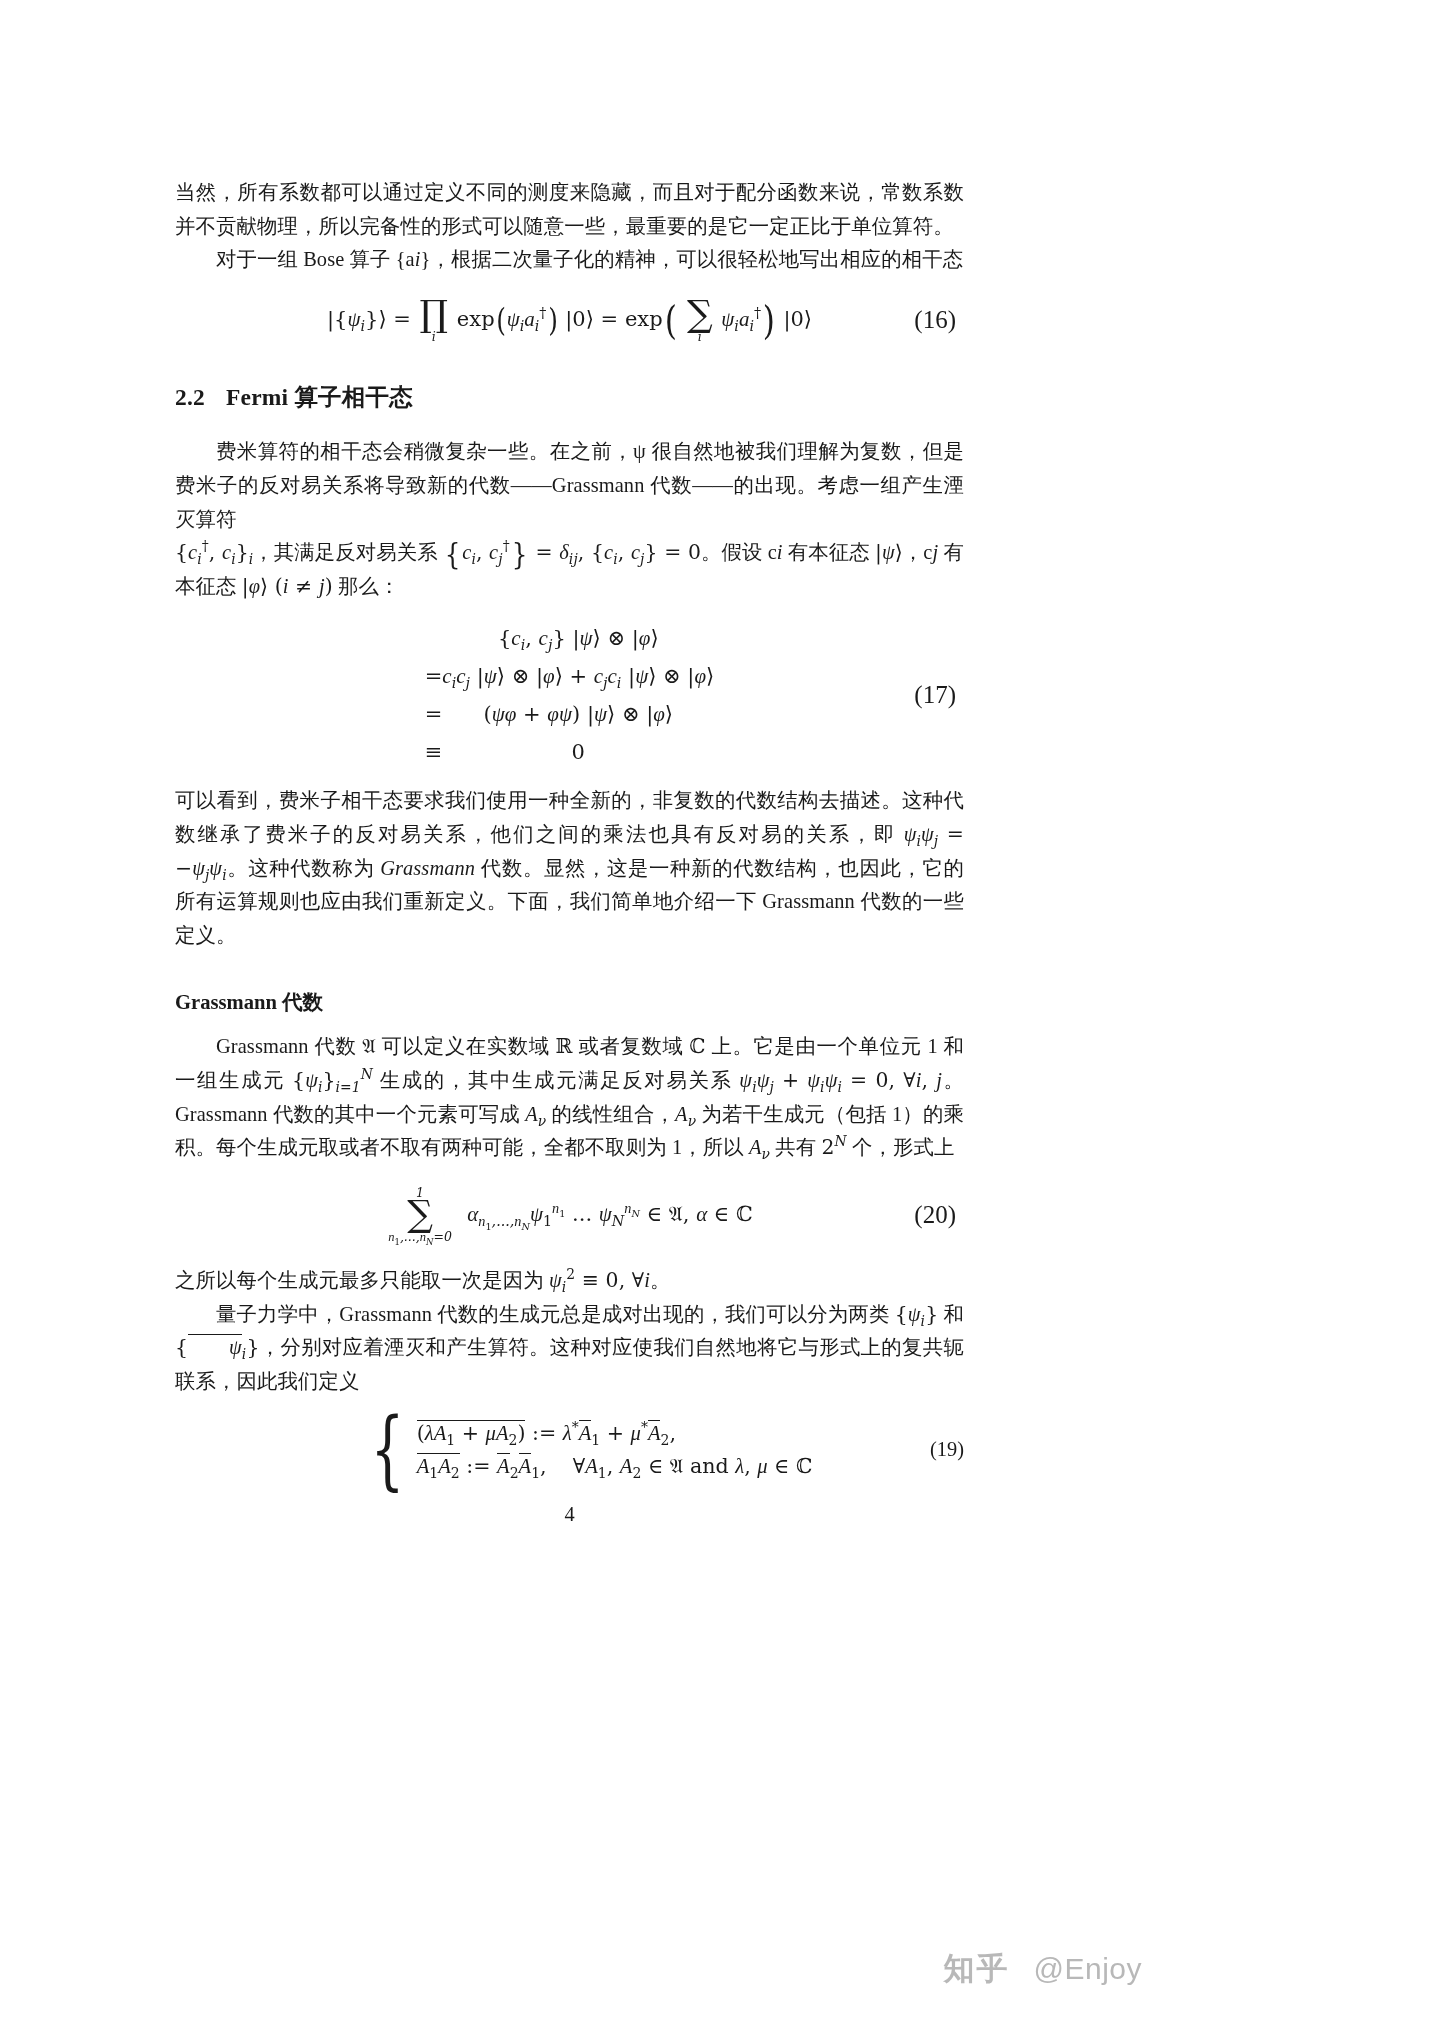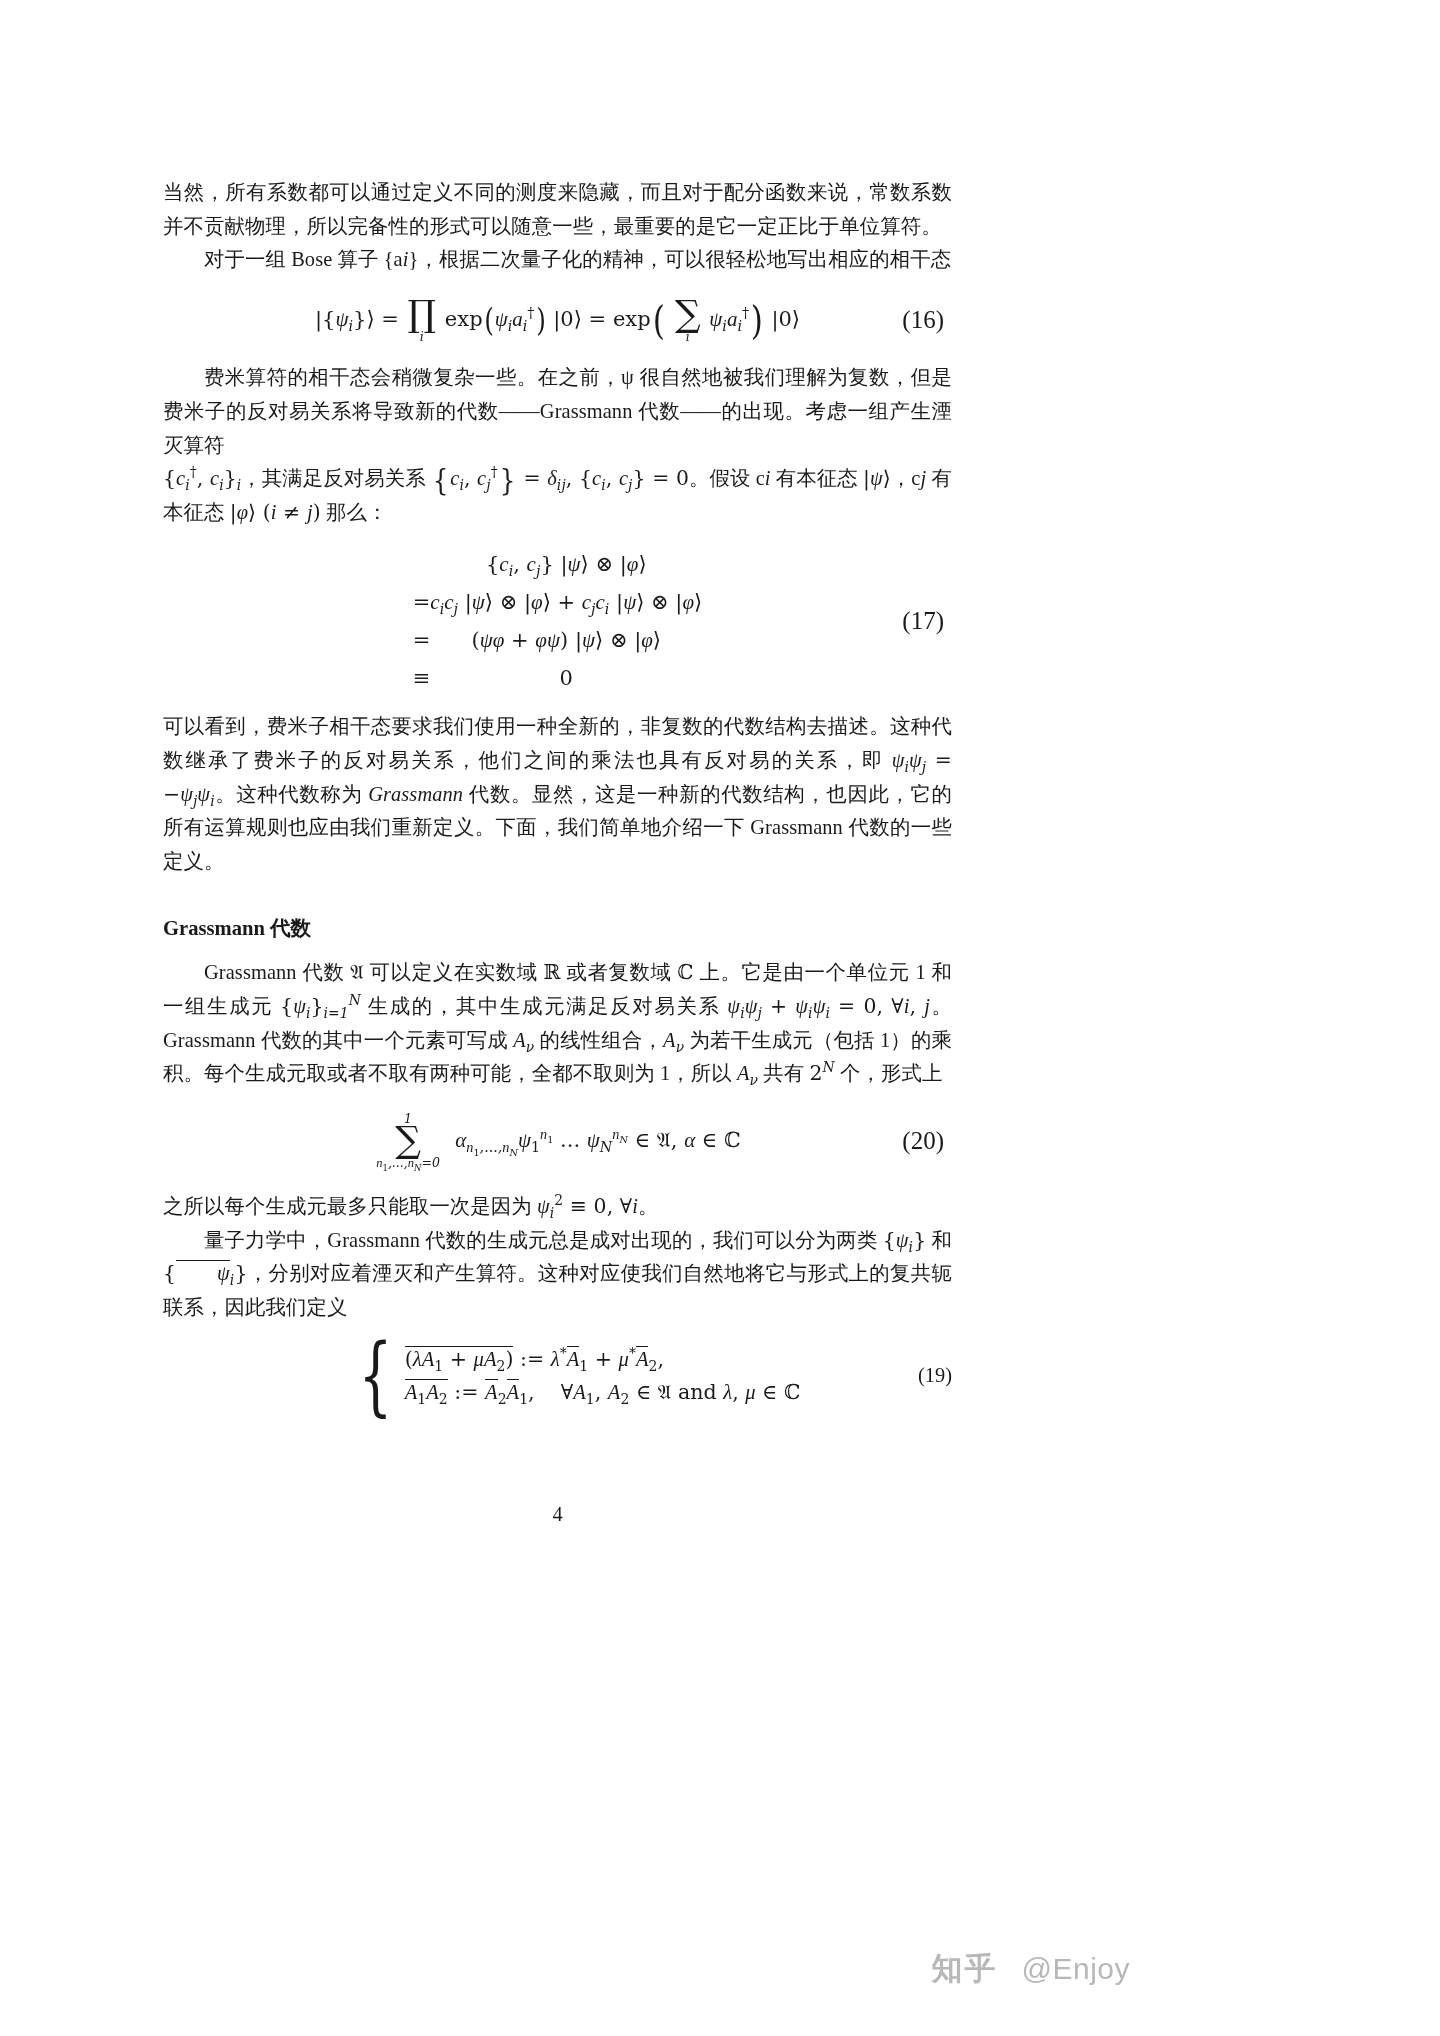--- a/index.html
+++ b/index.html
@@ -8,20 +8,21 @@
     background: #ffffff;
   }
   .page {
     position: relative;
     width: 1192px;
     height: 2036px;
     background: #ffffff;
     font-family: "Liberation Serif", "DejaVu Serif", serif;
     color: #1a1a1a;
     overflow: hidden;
+    margin-left: 12px;
   }
   .content {
     position: absolute;
     left: 163px;
     top: 176px;
     width: 789px;
   }
   p.body-par {
     margin: 0 0 0 0;
     font-size: 20.4px;
@@ -241,20 +242,23 @@
         |{<i class="v">ψ</i><sub class="s">i</sub>}⟩ =
         <span class="bigop"><span class="glyph">∏</span><span class="lim">i</span></span>
         <span class="up">exp</span><span class="paren-med">(</span><i class="v">ψ</i><sub class="s">i</sub><i class="v">a</i><sub class="s">i</sub><sup class="s up dag">†</sup><span class="paren-med">)</span>
         |0⟩ = <span class="up">exp</span><span class="paren-big">(</span>
         <span class="bigop"><span class="glyph">∑</span><span class="lim">i</span></span>
         <i class="v">ψ</i><sub class="s">i</sub><i class="v">a</i><sub class="s">i</sub><sup class="s up dag">†</sup><span class="paren-big">)</span> |0⟩
       </div>
       <span class="eqtag">(16)</span>
     </div>
 
+    <h2 class="section">
+      <span class="num">2.2</span><span>Fermi 算子相干态</span>
+    </h2>
 
     <p class="body-par indent" style="text-align:justify;">
       <span>费米算符的相干态会稍微复杂一些。在之前，ψ 很自然地被我们理解为复数，但是费米</span><span>子的反对易关系将导致新的代数——Grassmann 代数——的出现。考虑一组产生湮灭算符</span>
     </p>
     <p class="body-par" style="text-align:justify;">
       <span class="mathfont">{<i class="v">c</i><sub class="s">i</sub><sup class="s up dag">†</sup>, <i class="v">c</i><sub class="s">i</sub>}<sub class="s">i</sub></span><span>，其满足反对易关系</span>
       <span class="mathfont"><span class="brace-med">{</span><i class="v">c</i><sub class="s">i</sub>, <i class="v">c</i><sub class="s">j</sub><sup class="s up dag">†</sup><span class="brace-med">}</span> = <i class="v">δ</i><sub class="s">ij</sub>, {<i class="v">c</i><sub class="s">i</sub>, <i class="v">c</i><sub class="s">j</sub>} = 0</span><span>。假设 c</span><i class="v">i</i><span> 有本征态</span>
       <span class="mathfont">|<i class="v">ψ</i>⟩</span><span>，c</span><i class="v">j</i><span> 有本征态</span>
       <span class="mathfont">|<i class="v">φ</i>⟩ (<i class="v">i</i> ≠ <i class="v">j</i>)</span> <span>那么：</span>
     </p>

